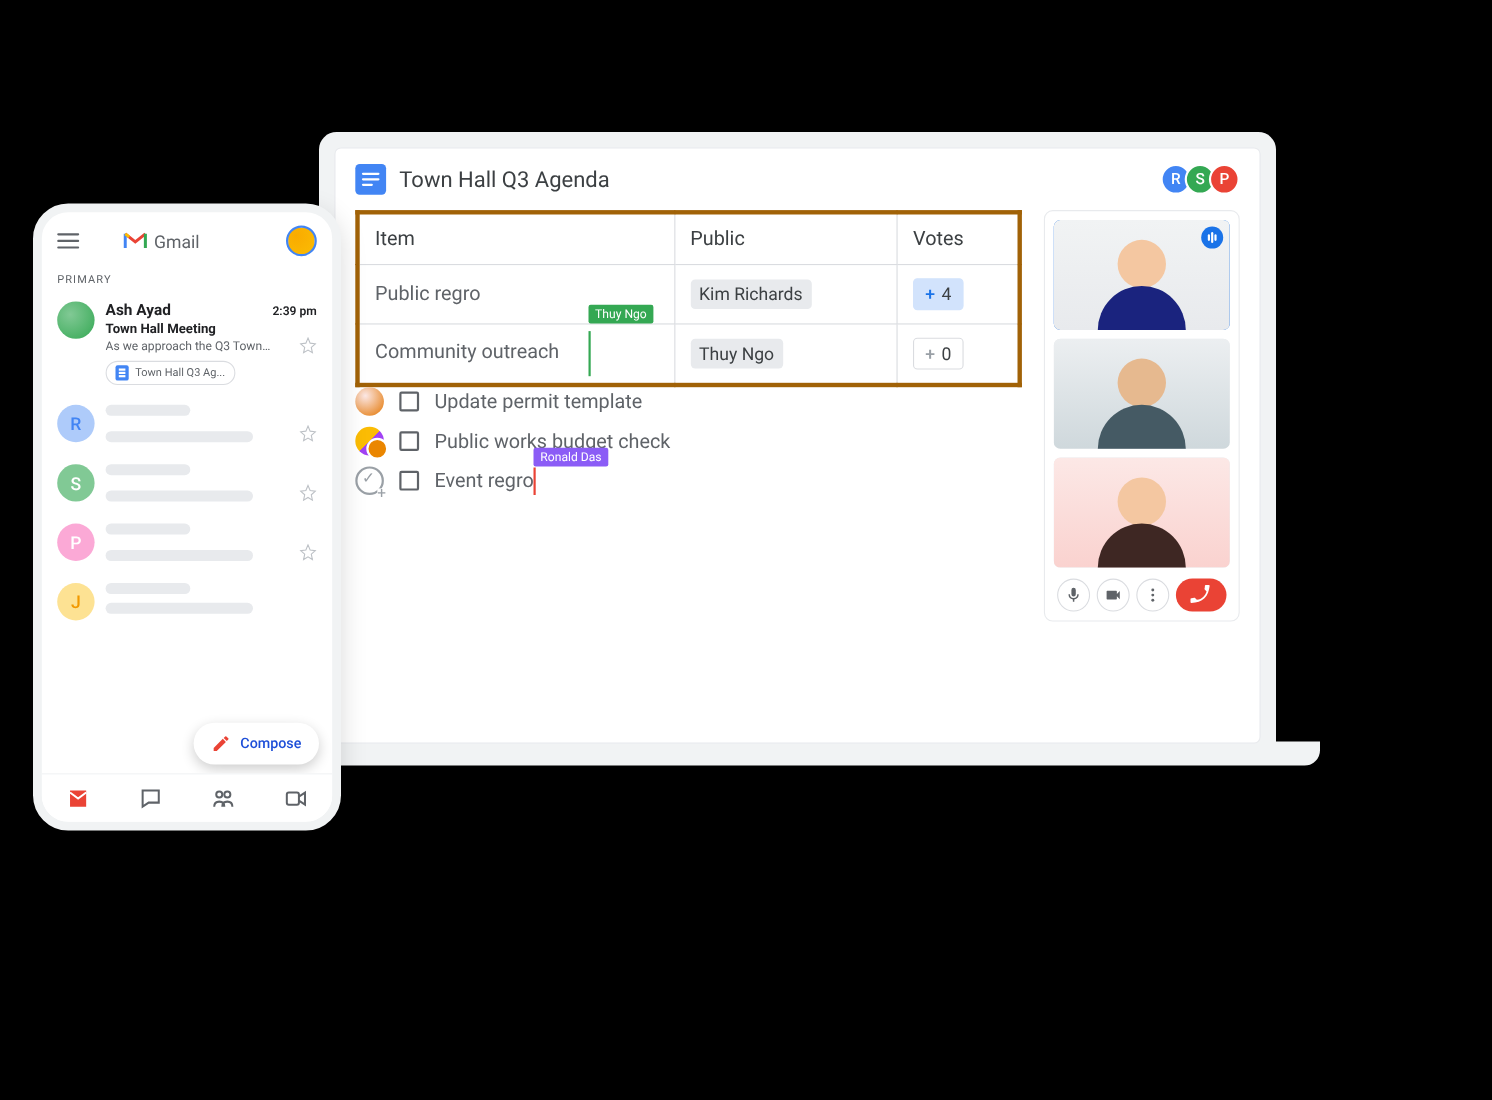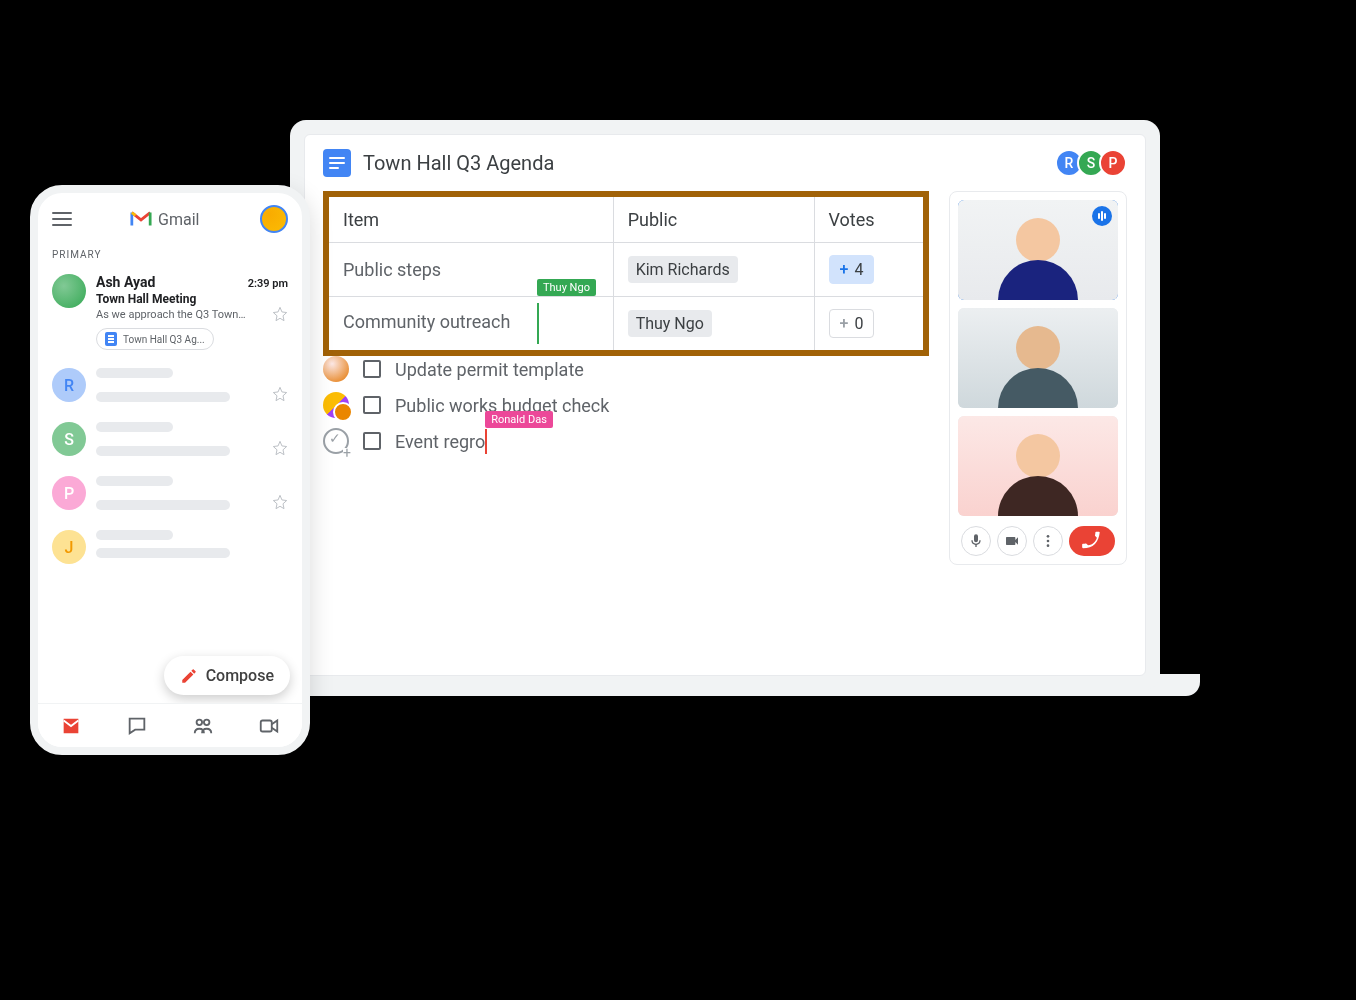--- a/index.html
+++ b/index.html
@@ -16,21 +16,21 @@
     border: 8px solid #f1f3f4;
     border-radius: 32px;
     box-shadow: 0 8px 24px rgba(0,0,0,0.15);
     overflow: hidden;
     z-index: 2;
   }
   .phone-header {
     display: flex;
     align-items: center;
     padding: 12px 14px 8px;
-    gap: 28px;
+    gap: 10px;
   }
   .menu-icon { width: 20px; height: 14px; display: flex; flex-direction: column; justify-content: space-between; cursor: pointer; }
   .menu-icon span { height: 2px; background: #5f6368; border-radius: 1px; }
   .gmail-logo { display: flex; align-items: center; gap: 6px; margin-left: 30px; }
   .gmail-m {
     width: 22px; height: 18px; position: relative;
   }
   .gmail-m svg { width: 22px; height: 18px; }
   .gmail-text { color: #5f6368; font-size: 16px; }
   .profile-avatar {
@@ -82,21 +82,21 @@
 
   .compose-fab {
     position: absolute; right: 12px; bottom: 52px;
     background: #fff; border-radius: 24px; padding: 10px 16px;
     display: flex; align-items: center; gap: 8px;
     box-shadow: 0 4px 12px rgba(0,0,0,0.2);
     cursor: pointer;
   }
   .pencil { width: 18px; height: 18px; }
   .pencil svg { width: 18px; height: 18px; fill: #ea4335; }
-  .compose-label { color: #404040; font-size: 16px; font-weight: 500; }
+  .compose-label { color: #1d4ed8; font-size: 13px; font-weight: 500; }
 
   .phone-nav {
     position: absolute; bottom: 0; left: 0; right: 0;
     height: 44px; display: flex; justify-content: space-around; align-items: center;
     border-top: 1px solid #f1f3f4;
     background: #fff;
   }
   .nav-icon { width: 22px; height: 22px; cursor: pointer; display: flex; align-items: center; justify-content: center; }
   .nav-icon svg { width: 22px; height: 22px; }
 
@@ -144,21 +144,21 @@
     border: 2px solid #fff;
     margin-left: -6px;
     cursor: pointer;
   }
 
   .docs-body { display: flex; gap: 20px; }
   .docs-main { flex: 1; }
 
   table.agenda {
     border-collapse: collapse; width: 100%;
-    border: 6px solid #a16207;
+    border: 4px solid #a16207;
   }
   .agenda th, .agenda td {
     border: 1px solid #dadce0;
     padding: 12px 14px;
     text-align: left;
     font-size: 18px;
     font-weight: 400;
     color: #5f6368;
     position: relative;
   }
@@ -401,21 +401,21 @@
     <div class="docs-body">
       <div class="docs-main">
         <table class="agenda">
           <tbody>
               <tr>
             <th>Item</th>
             <th>Public</th>
             <th>Votes</th>
           </tr>
           <tr>
-            <td>Public steps</td>
+            <td>Public regro</td>
             <td><span class="creator-chip">Kim Richards</span></td>
             <td><span class="vote-chip hl">
                     <span class="plus">+</span>
                     <span>4</span>
                   </span></td>
           </tr>
           <tr>
             <td style="position:relative">
               <span style="display:inline-block;max-width:190px;overflow:hidden;white-space:nowrap;">Community outreach</span>
               <span class="cursor-line" style="left:208px;background:#34a853"></span>
@@ -440,21 +440,21 @@
           <div class="step-avatar multi"></div>
           <div class="checkbox"></div>
           <div class="step-text">Public works budget check</div>
         </div>
         <div class="step-row">
           <div class="assign-icon"></div>
           <div class="checkbox"></div>
           <div class="step-text" style="position:relative">
             <span>Event regro</span>
             <span class="cursor-line" style="left:100%;background:#ea4335;top:-2px;bottom:-2px"></span>
-            <span class="cursor-tag" style="left:100%;background:#ec4899;top:-20px">Ronald Das</span>
+            <span class="cursor-tag" style="left:100%;background:#8b5cf6;top:-20px">Ronald Das</span>
           </div>
         </div>
       </div>
 
       <div class="meet-panel">
         <div class="video-tile active">
           <div class="person-bg" style="background:linear-gradient(#f1f3f4,#e8eaed)"></div>
           <div class="head" style="background:#f4c7a1"></div>
           <div class="body-shape" style="background:#1a237e"></div>
           <div class="speaking-badge">

